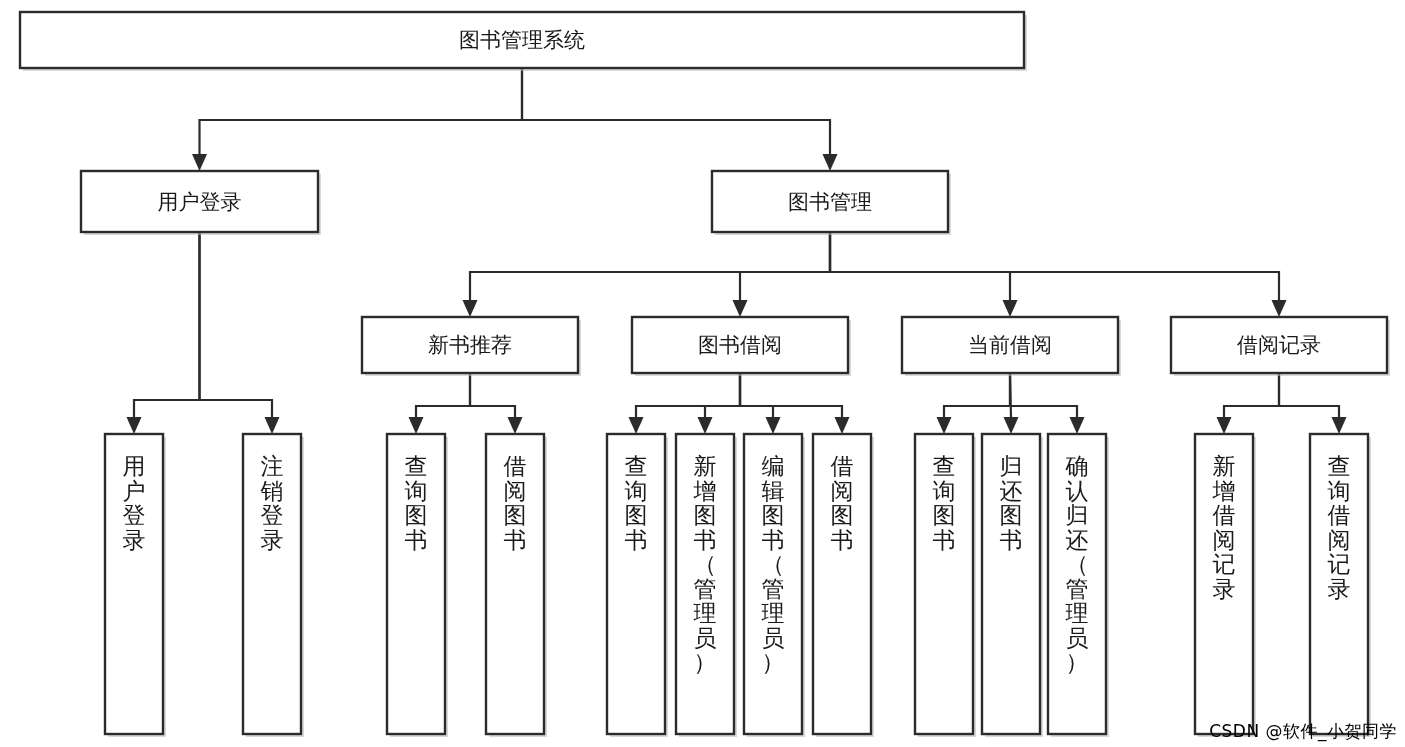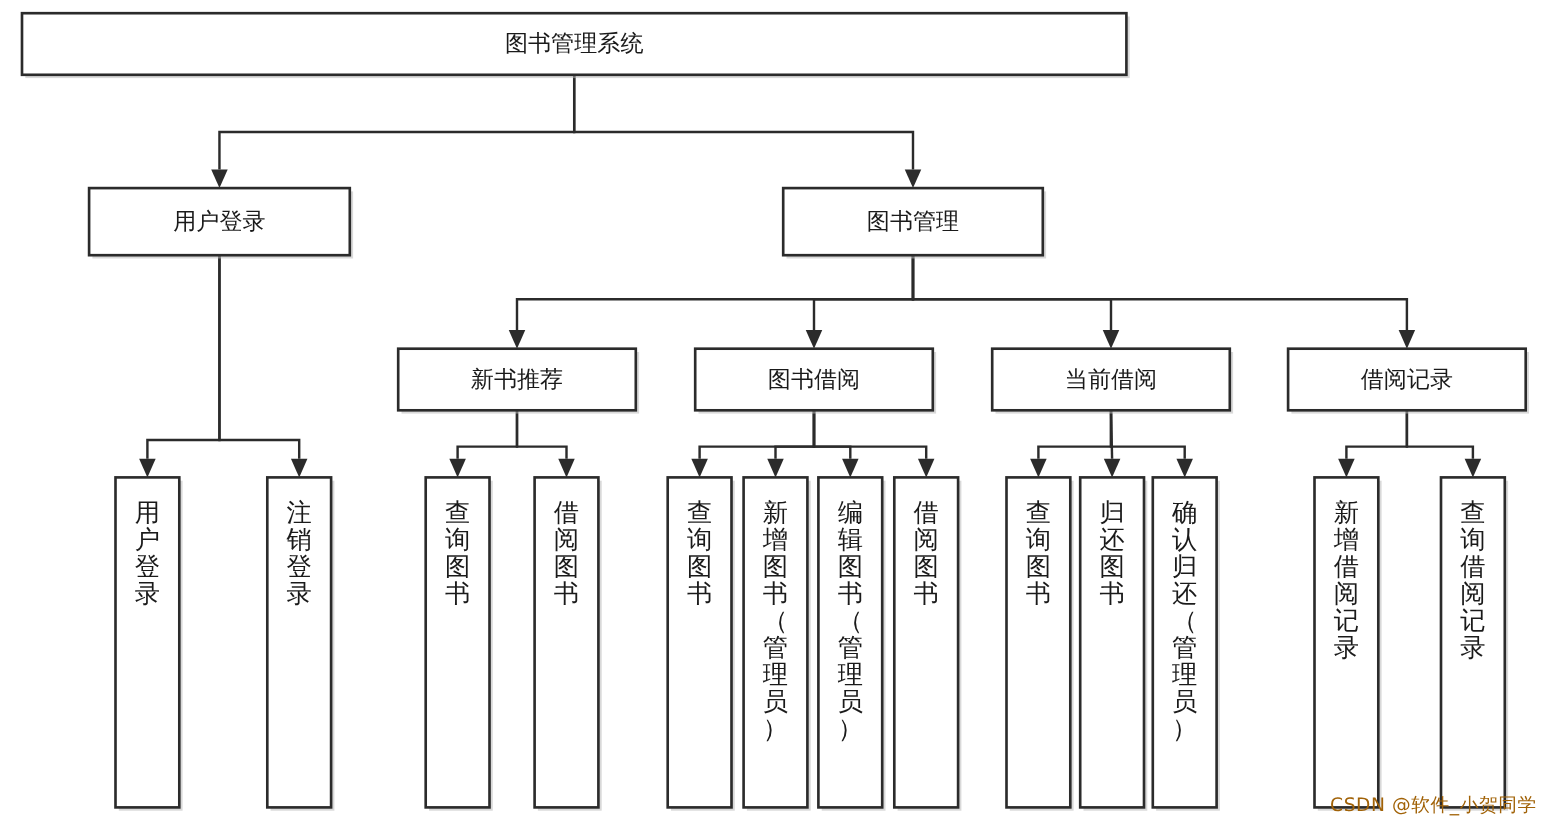--- a/index.html
+++ b/index.html
@@ -57,21 +57,21 @@
   .node-label-v {
     fill: #1a1a1a;
     font-family: "DejaVu Sans", "Liberation Sans", sans-serif;
     font-size: 23px;
     text-anchor: middle;
   }
   .watermark {
     position: absolute;
     right: 8px;
     bottom: 4px;
-    color: #a16207;
+    color: #000000;
     font-size: 17px;
     font-family: "DejaVu Sans", "Liberation Sans", sans-serif;
     letter-spacing: 0.5px;
     white-space: nowrap;
     user-select: none;
     pointer-events: none;
   }
 </style>
 </head>
 <body>

